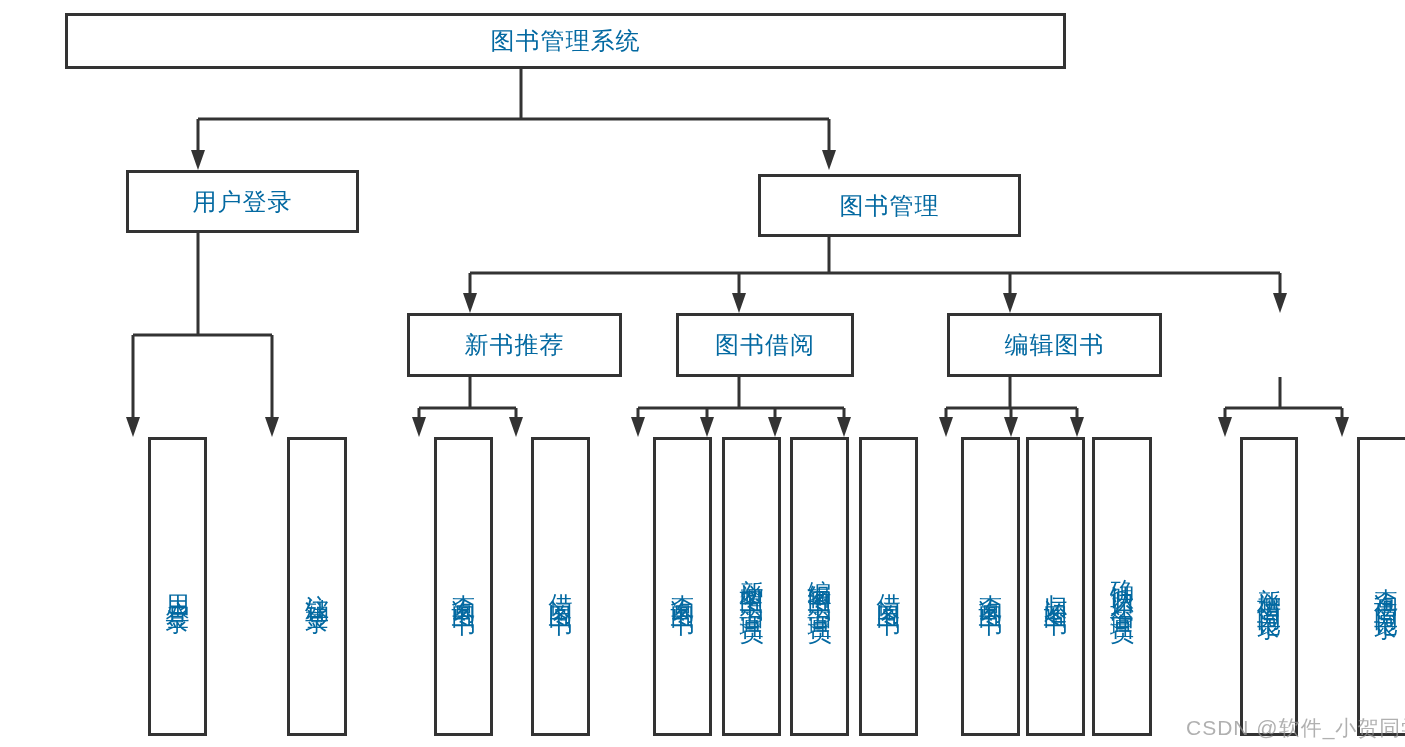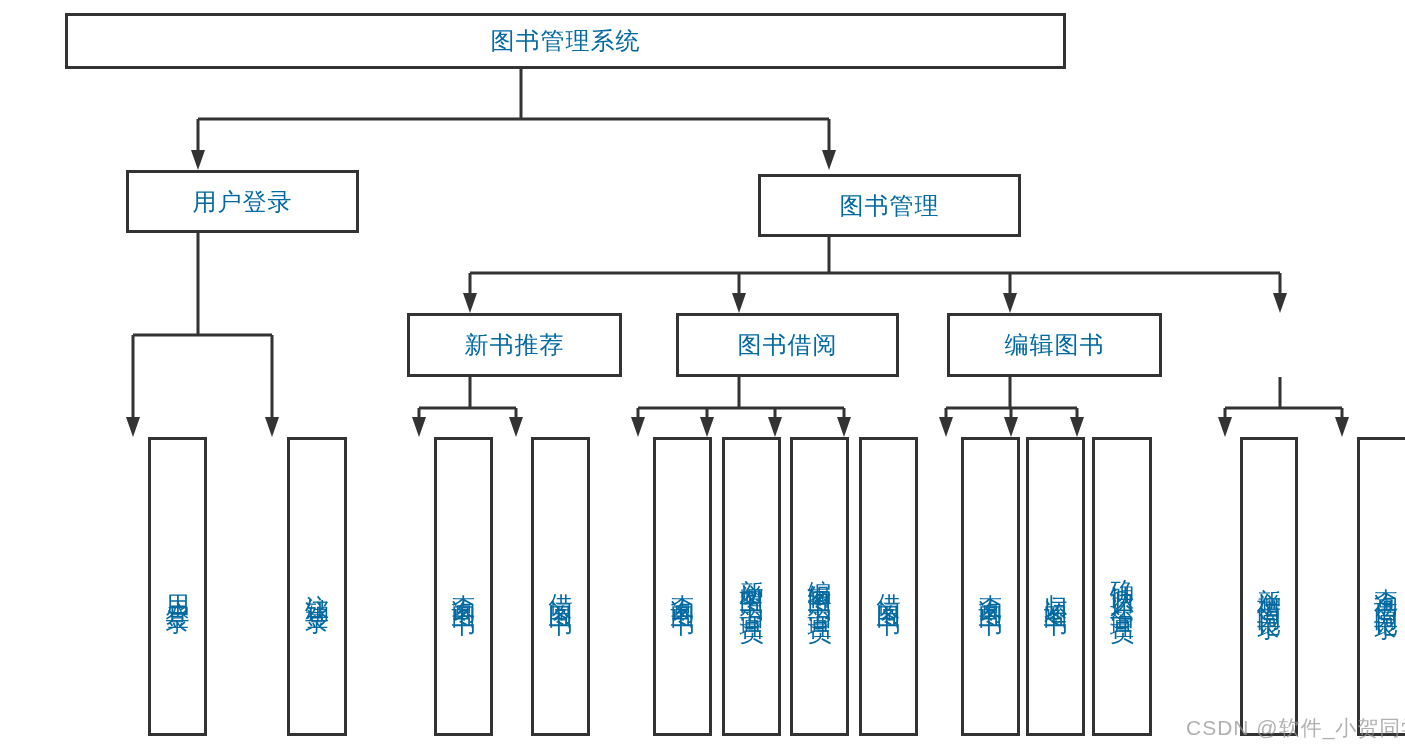--- a/index.html
+++ b/index.html
@@ -93,21 +93,21 @@
       <path d="M1335 417 L1349 417 L1342 437 Z"></path>
     </g>
   </svg>
 
   <div class="box" style="left:21px; top:13px; width:1001px; height:56px;">图书管理系统</div>
 
   <div class="box" style="left:82px; top:170px; width:233px; height:63px;">用户登录</div>
   <div class="box" style="left:714px; top:174px; width:263px; height:63px;">图书管理</div>
 
   <div class="box" style="left:363px; top:313px; width:215px; height:64px;">新书推荐</div>
-  <div class="box" style="left:632px; top:313px; width:223px; height:64px;">图书借阅</div>
+  <div class="box" style="left:632px; top:313px; width:178px; height:64px;">图书借阅</div>
   <div class="box" style="left:903px; top:313px; width:215px; height:64px;">编辑图书</div>
 
   <div class="box" style="left:104px; top:437px; width:59px; height:299px;">
     <span class="vtext">用户登录</span>
   </div>
   <div class="box" style="left:243px; top:437px; width:60px; height:299px;">
     <span class="vtext">注销登录</span>
   </div>
 
   <div class="box" style="left:390px; top:437px; width:59px; height:299px;">

